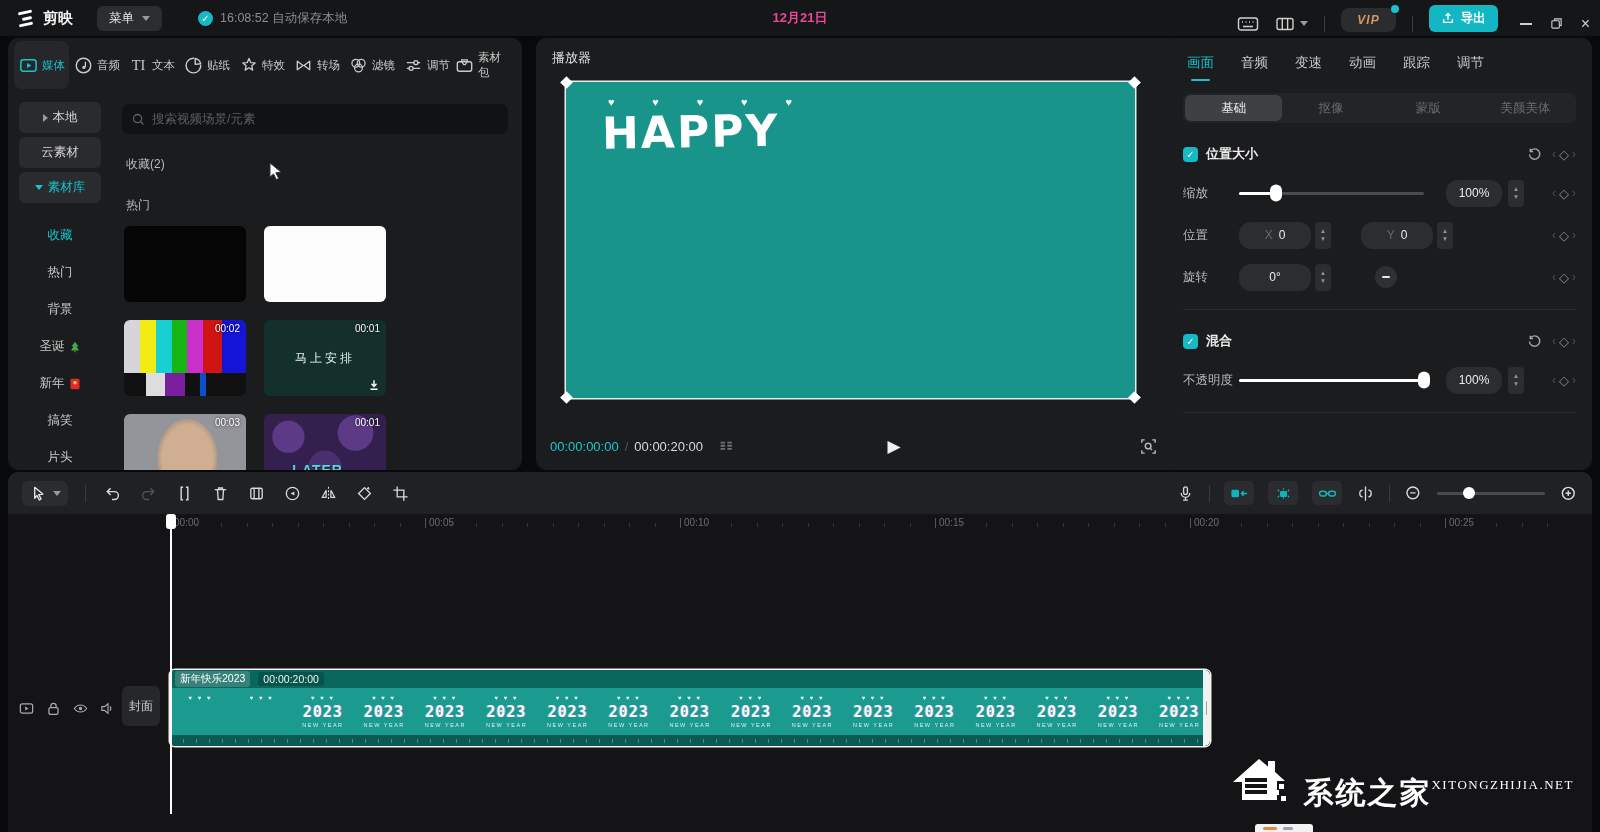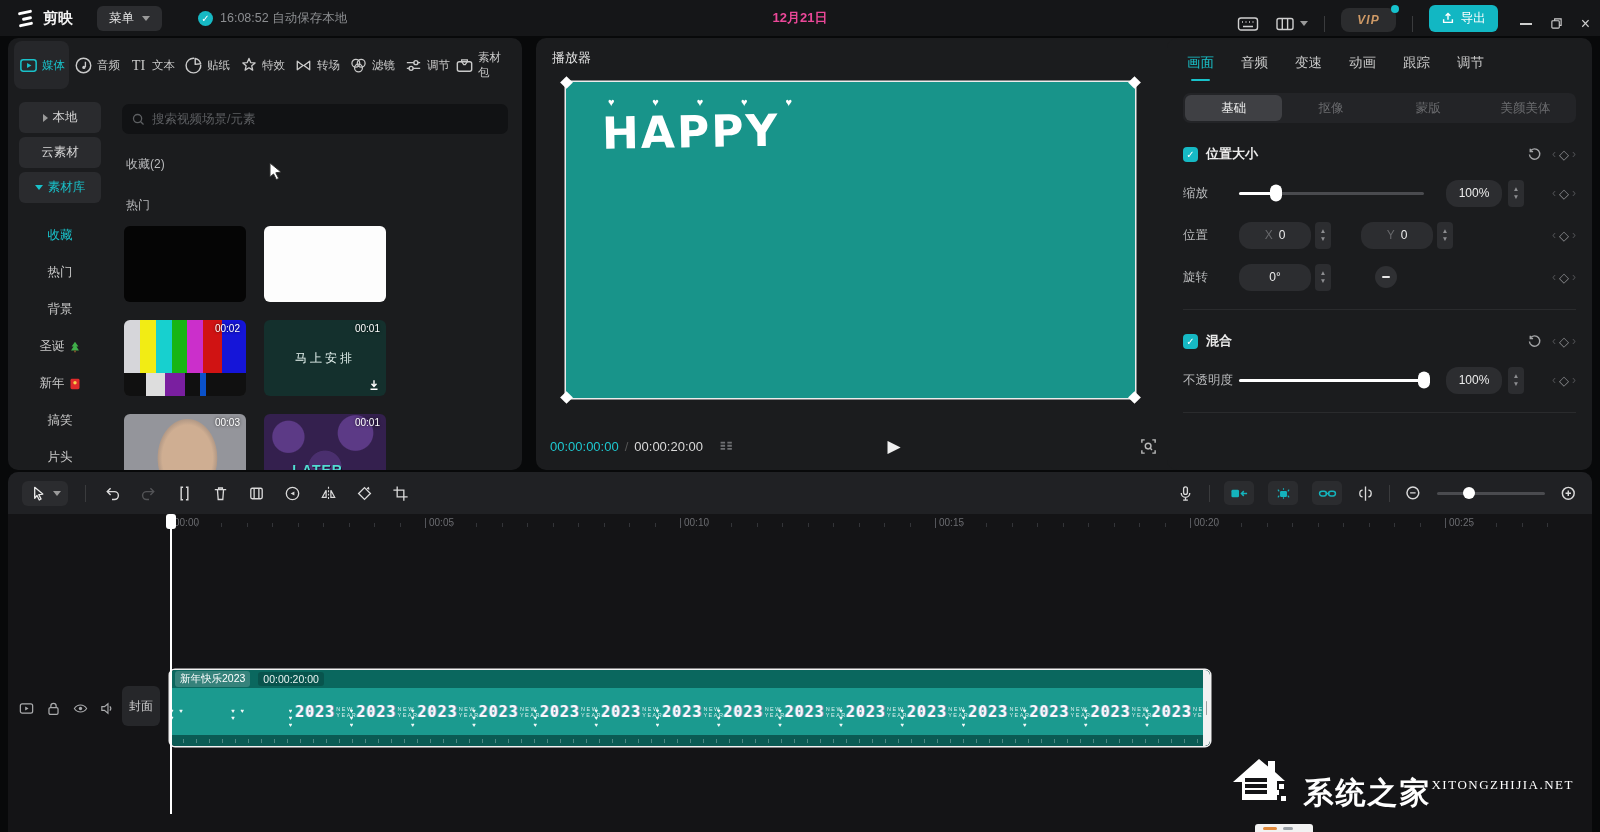--- a/index.html
+++ b/index.html
@@ -25,21 +25,21 @@
   .check-dot{width:15px;height:15px;border-radius:50%;background:#16b9c4;color:#fff;font-size:10px;
     display:flex;align-items:center;justify-content:center}
   .tb-date{position:absolute;left:0;right:0;text-align:center;font-size:13px;font-weight:bold;color:#ec4899;pointer-events:none}
   .tb-right{margin-left:auto;display:flex;align-items:flex-end;gap:16px;z-index:2}
   .tb-icon{color:#cfcfcf}
   .tb-divider{width:1px;height:16px;background:#3a3b3d}
   .vip-badge{position:relative;background:#2b2c2e;border-radius:8px;padding:5px 16px;
     font-size:12px;font-weight:bold;font-style:italic;color:#cf9a66;letter-spacing:1px}
   .vip-badge .dot{position:absolute;top:-3px;right:-3px;width:8px;height:8px;border-radius:50%;background:#16c2cd}
   .export-btn{display:flex;align-items:center;gap:6px;background:#12b7c3;color:#fff;border-radius:6px;
-    padding:5px 12px;font-size:12.5px;font-weight:normal}
+    padding:5px 12px;font-size:12.5px;font-weight:bold}
   .win-btns{display:flex;align-items:center;gap:18px;margin-left:6px;color:#cfcfcf}
   .win-min{width:12px;height:2px;background:#cfcfcf}
   .win-close{font-size:16px;line-height:1;color:#cfcfcf}
 
   
   .panel{position:absolute;top:38px;height:432px;background:#1b1c1e;border-radius:10px;overflow:hidden}
   .media-panel{left:8px;width:514px}
   .player-panel{left:536px;width:716px}
   .inspector-panel{left:1167px;width:425px}
 
@@ -157,21 +157,21 @@
   .track-ctls{position:absolute;left:10px;top:186px;display:flex;gap:10px;color:#aaabad}
   .track-ctls svg{width:17px;height:17px}
   .cover-btn{position:absolute;left:114px;top:172px;width:38px;height:40px;background:#26272a;border-radius:6px;
     display:flex;align-items:center;justify-content:center;font-size:12px;color:#cfcfcf}
   .clip{position:absolute;left:162px;top:156px;width:1040px;height:76px;border-radius:5px;overflow:hidden;
     box-shadow:0 0 0 1.5px #f2f2f2;display:flex;flex-direction:column;z-index:4}
   .clip-head{height:18px;background:#0a675e;display:flex;align-items:center;gap:8px;padding:0 5px;flex:none}
   .clip-name{background:rgba(255,255,255,.18);border-radius:3px;padding:1px 5px;font-size:10.5px;color:#fff}
   .clip-dur{font-size:10.5px;color:#eaf4f2;background:rgba(0,0,0,.18);border-radius:3px;padding:1px 5px}
   .clip-body{flex:1;background:#1b9a8f;display:flex;overflow:hidden}
-  .pat{width:61.2px;flex:none;display:flex;flex-direction:row;align-items:center;justify-content:center;gap:1px}
+  .pat{width:61.2px;flex:none;display:flex;flex-direction:column;align-items:center;justify-content:center;gap:1px}
   .pat .ph{font-size:6px;color:rgba(255,255,255,.95);letter-spacing:2px;height:7px;line-height:7px}
   .pat .py{font-size:15px;font-weight:bold;color:rgba(255,255,255,.92);letter-spacing:1px;
     font-family:"DejaVu Sans Mono",monospace;text-shadow:1px 0 rgba(255,130,190,.55),-1px 0 rgba(130,225,255,.55)}
   .pat .ps{font-size:5.5px;color:rgba(255,255,255,.85);letter-spacing:1.5px}
   .clip-audio{height:11px;background:#0b5b54;flex:none;
     background-image:repeating-linear-gradient(90deg,rgba(255,255,255,.28) 0 1px,transparent 1px 13px);
     background-size:100% 4px;background-repeat:no-repeat;background-position:0 4px}
   .clip .edge{position:absolute;top:0;bottom:0;width:7px;background:#f2f2f2;z-index:5;display:flex;align-items:center;justify-content:center}
   .clip .edge i{width:1.6px;height:14px;background:#9aa0a0;border-radius:1px}.edge.r{right:0;border-radius:0 5px 5px 0}
 

